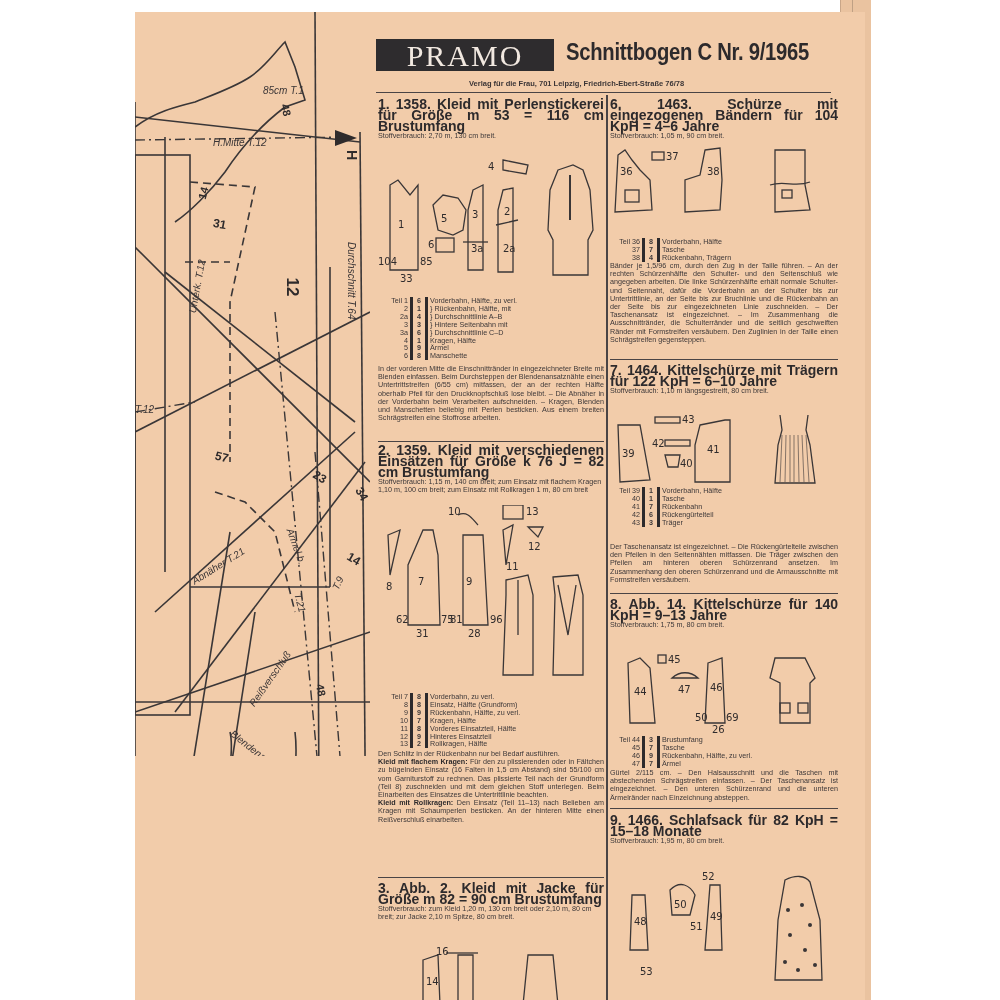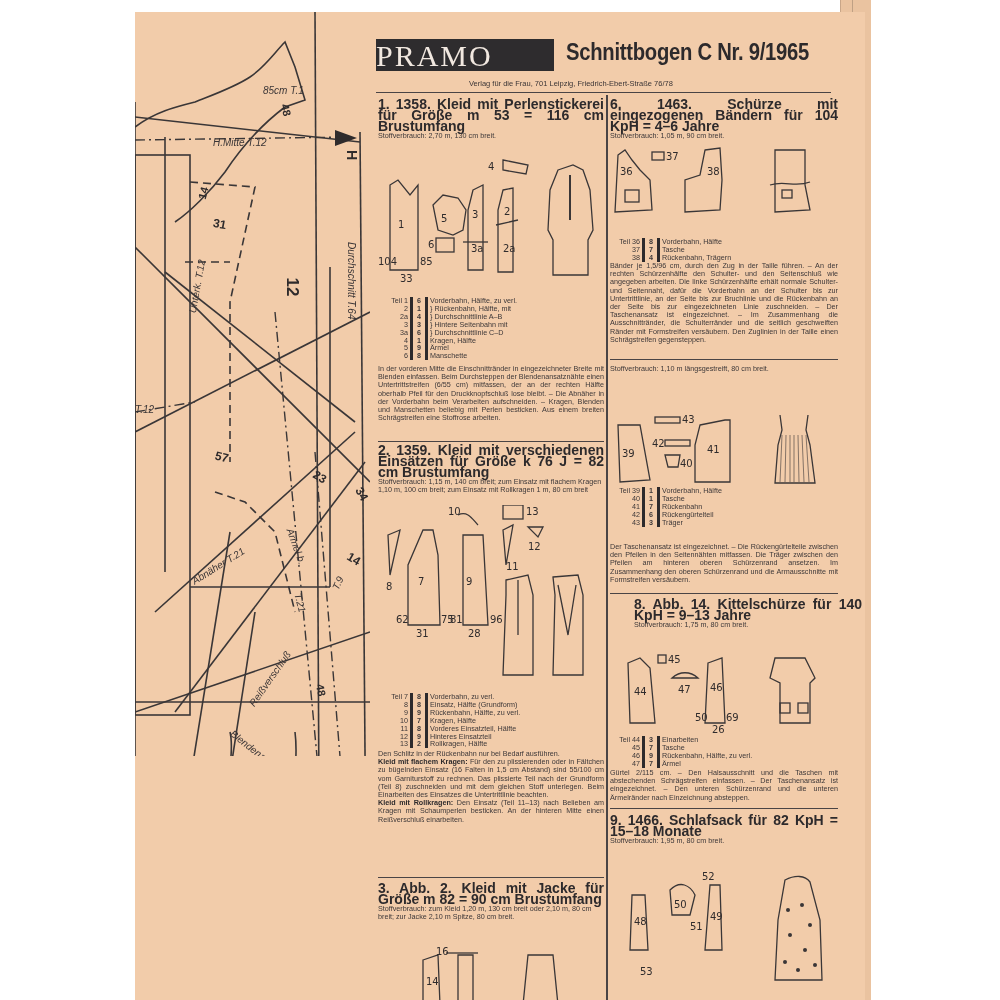--- a/index.html
+++ b/index.html
@@ -6,23 +6,23 @@
   body { width:1000px; height:1000px; background:#ffffff; position:relative; overflow:hidden; font-family:"Liberation Sans", sans-serif; color:#2c2a2b; }
   .sheet { position:absolute; left:135px; top:12px; width:730px; height:988px; background:#f2ccaa; }
   .sheet-edge { position:absolute; left:840px; top:0; width:30px; height:1000px; background:#eac3a0; border-left:1px solid #c9a688; }
   .sheet-edge2 { position:absolute; left:852px; top:0; width:20px; height:1000px; border-left:1px solid #bfa084; }
   .pattern { position:absolute; left:135px; top:12px; width:235px; height:744px; overflow:hidden; }
   .pattern svg { position:absolute; left:0; top:0; }
   .plabel { position:absolute; font-style:italic; font-size:10px; color:#3a3536; white-space:nowrap; transform-origin:left top; }
   .pnum { position:absolute; font-size:14px; font-weight:bold; color:#2f2b2c; }
   .content { position:absolute; left:370px; top:35px; width:470px; height:965px; }
   .masthead { position:absolute; left:6px; top:4px; width:460px; height:40px; }
-  .brand { position:absolute; left:0; top:0; width:178px; height:32px; background:#2e2c2e; color:#f1e8e0; font-family:"Liberation Serif", serif; font-size:30px; letter-spacing:2px; line-height:33px; }
+  .brand { position:absolute; left:0; top:0; width:178px; height:32px; background:#2e2c2e; color:#f1e8e0; font-family:"Liberation Serif", serif; font-size:30px; letter-spacing:2px; text-align:center; line-height:33px; }
   .title { position:absolute; left:190px; top:0; font-family:"Liberation Sans", sans-serif; font-weight:bold; font-size:23px; color:#2d2a2c; letter-spacing:-0.3px; transform:scaleX(0.88); transform-origin:left top; white-space:nowrap; }
-  .publisher { position:absolute; left:93px; top:40px; font-size:7.5px; font-weight:normal; color:#3b3536; white-space:nowrap; }
+  .publisher { position:absolute; left:93px; top:40px; font-size:7.5px; font-weight:bold; color:#3b3536; white-space:nowrap; }
   .rule-top { position:absolute; left:6px; top:57px; width:455px; height:1px; background:#4a4445; }
   .col { position:absolute; top:60px; }
   .col-left { left:8px; width:226px; }
   .col-right { left:240px; width:228px; }
   .col-divider { position:absolute; left:236px; top:60px; width:2px; height:905px; background:#4a4445; }
   .article { position:absolute; left:0; width:100%; }
   .a-head { font-weight:bold; font-size:14px; line-height:11px; color:#2d2a2c; text-align:justify; }
   .a-sub { font-size:7.2px; line-height:8.2px; color:#3c3738; }
   .parts { position:absolute; left:0; font-size:7.2px; line-height:7.9px; color:#3c3738; }
   .parts table { border-collapse:collapse; }
@@ -353,20 +353,21 @@
               <td class="q">4</td>
               <td>Rückenbahn, Trägern</td>
             </tr>
       </tbody>
         </table>
     </div>
     <div class="body-text" style="top:167px;">Bänder je 1,5/96 cm, durch den Zug in der Taille führen. – An der rechten Schürzenhälfte den Schulter- und den Seitenschluß wie angegeben arbeiten. Die linke Schürzenhälfte erhält normale Schulter- und Seitennaht, dafür die Vorderbahn an der Schulter bis zur Untertrittlinie, an der Seite bis zur Bruchlinie und die Rückenbahn an der Seite bis zur eingezeichneten Linie zuschneiden. – Der Taschenansatz ist eingezeichnet. – Im Zusammenhang die Ausschnittränder, die Schulterränder und die seitlich geschweiften Ränder mit Formstreifen versäubern. Den Zuglinien in der Taille einen Schrägstreifen gegensteppen.</div>
     <div class="hr" style="top:264px;"></div>
 
     <div class="article" style="top:270px;">
+      <div class="a-head">7. 1464. Kittelschürze mit Trägern für 122 KpH = 6–10 Jahre</div>
       <div class="a-sub">Stoffverbrauch: 1,10 m längsgestreift, 80 cm breit.</div>
     </div>
     <div class="illus" style="top:310px;">
       <svg width="225" height="80" viewBox="0 0 225 80">
         <g stroke="#3a3637" stroke-width="1.3" fill="none">
           <path d="M8,20 L30,20 L40,75 L10,77 Z"></path>
           <rect x="45" y="12" width="25" height="6"></rect>
           <rect x="55" y="35" width="25" height="6"></rect>
           <path d="M55,50 L70,50 L68,62 L58,62 Z"></path>
           <path d="M90,20 L115,15 L120,15 L120,77 L85,77 L85,40 Z"></path>
@@ -415,21 +416,21 @@
               <td class="tl">43</td>
               <td class="q">3</td>
               <td>Träger</td>
             </tr>
       </tbody>
         </table>
     </div>
     <div class="body-text" style="top:448px;">Der Taschenansatz ist eingezeichnet. – Die Rückengürtelteile zwischen den Pfeilen in den Seitennähten mitfassen. Die Träger zwischen den Pfeilen am hinteren oberen Schürzenrand ansetzen. Im Zusammenhang den oberen Schürzenrand und die Armausschnitte mit Formstreifen versäubern.</div>
     <div class="hr" style="top:498px;"></div>
 
-    <div class="article" style="top:504px;margin-left:24px;">
+    <div class="article" style="top:504px;">
       <div class="a-head">8. Abb. 14. Kittelschürze für 140 KpH = 9–13 Jahre</div>
       <div class="a-sub">Stoffverbrauch: 1,75 m, 80 cm breit.</div>
     </div>
     <div class="illus" style="top:548px;">
       <svg width="225" height="90" viewBox="0 0 225 90">
         <g stroke="#3a3637" stroke-width="1.3" fill="none">
           <path d="M18,20 L30,15 L40,25 L45,80 L20,80 Z"></path>
           <rect x="48" y="12" width="8" height="8"></rect>
           <path d="M62,35 C70,28 80,28 88,35 L62,35 Z"></path>
           <path d="M98,20 L112,15 L115,80 L95,80 Z"></path>
@@ -445,21 +446,21 @@
         <text class="fig-num" x="116" y="78" font-size="7">69</text>
         <text class="fig-num" x="102" y="90" font-size="8">26</text>
       </svg>
     </div>
     <div class="parts" style="top:641px;">
       <table>
         <tbody>
             <tr>
               <td class="tl"><span>Teil</span> <span>44</span></td>
               <td class="q">3</td>
-              <td>Einarbeiten</td>
+              <td>Brustumfang</td>
             </tr>
         <tr>
               <td class="tl">45</td>
               <td class="q">7</td>
               <td>Tasche</td>
             </tr>
         <tr>
               <td class="tl">46</td>
               <td class="q">9</td>
               <td>Rückenbahn, Hälfte, zu verl.</td>

